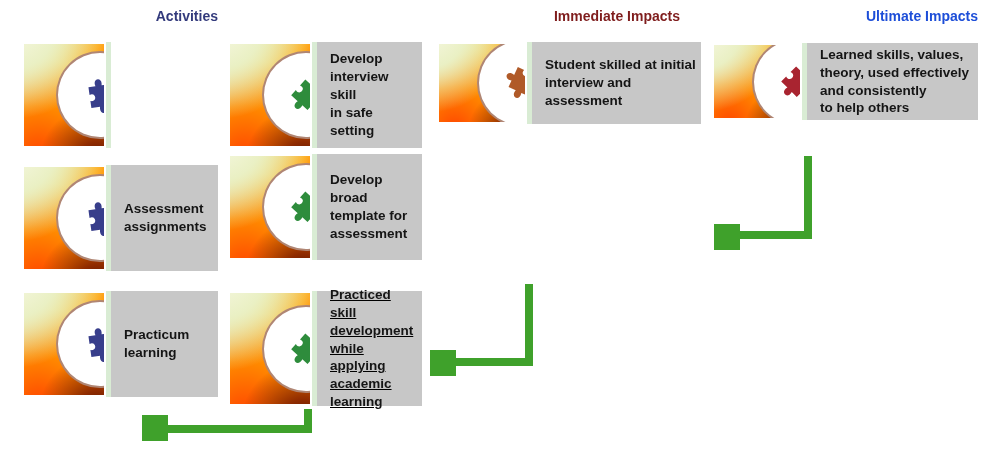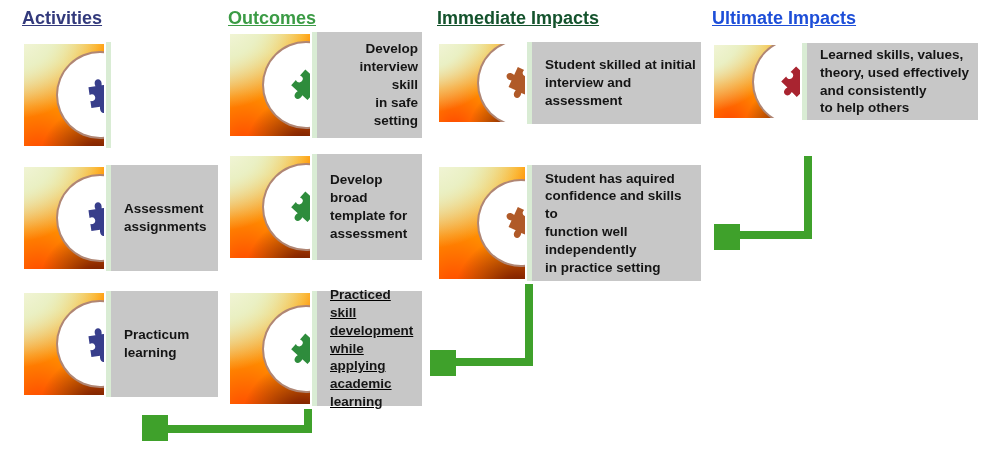--- a/index.html
+++ b/index.html
@@ -2,23 +2,22 @@
 <html><head>
 <meta charset="utf-8">
 <style>
   html,body{margin:0;padding:0;background:#ffffff;}
   .stage{
     position:relative;width:1000px;height:452px;background:#ffffff;
     font-family:"Liberation Sans", sans-serif;overflow:hidden;
   }
   .col-header{
     position:absolute;top:8px;height:26px;
-    font-size:18px;font-weight:bold;text-align:left;letter-spacing:0;
+    font-size:14px;font-weight:bold;text-align:right;letter-spacing:0;
     white-space:nowrap;
-    text-decoration:underline;
   }
   .card{
     position:absolute;display:flex;background:#ffffff;
   }
   .img{
     position:relative;overflow:hidden;flex:0 0 auto;
     border:2px solid #ffffff;box-sizing:border-box;
     background:
       radial-gradient(circle at 92% 118%, #4a0e00 0%, #8f2b00 16%, rgba(143,43,0,0) 42%),
       radial-gradient(circle at -12% -18%, #f6f8e4 0%, #eaf0c4 28%, rgba(234,240,196,0) 62%),
@@ -44,22 +43,21 @@
     white-space:pre-line;
   }
   .conn{position:absolute;}
 </style>
 </head>
 <body>
 
 <div class="stage">
 
   <div class="col-header" style="left: 22px; width: 196px; color: rgb(51, 58, 124);">Activities</div>
-  <div class="col-header" style="left: 228px; width: 194px; color: rgb(59, 155, 69);">Outcomes</div>
-  <div class="col-header" style="left: 437px; width: 264px; color: #14532d;">Immediate Impacts</div>
+  <div class="col-header" style="left: 416px; width: 264px; color: #7f1d1d;">Immediate Impacts</div>
   <div class="col-header" style="left: 712px; width: 266px; color: #1d4ed8;">Ultimate Impacts</div>
 
   <div class="card" style="left:22px;top:42px;width:196px;height:106px;">
     <div class="img" style="width:84px;">
       <div class="circle">
         <svg class="puzzle" width="44" height="58" viewBox="0 0 100 100">
           <path transform="rotate(-8 50 50)" d="M22,28 L38,28 C32,8 58,8 52,28 L72,28 L72,44 C92,38 92,64 72,58 L72,76 L56,76 C62,96 36,96 42,76 L22,76 L22,60 C38,66 38,40 22,46 Z" style="fill: rgb(56, 62, 139);"></path>
         </svg>
       </div>
     </div>
@@ -89,21 +87,21 @@
         </svg>
       </div>
     </div>
     <div class="divider"></div>
     <div class="text">
         <span>Practicum
 learning</span>
       </div>
   </div>
 
-  <div class="card" style="left:228px;top:32px;width:194px;height:106px;text-align:right;">
+  <div class="card" style="left:228px;top:42px;width:194px;height:106px;">
     <div class="img" style="width:84px;">
       <div class="circle">
         <svg class="puzzle" width="44" height="58" viewBox="0 0 100 100">
           <path transform="rotate(42 50 50)" d="M22,28 L38,28 C32,8 58,8 52,28 L72,28 L72,44 C92,38 92,64 72,58 L72,76 L56,76 C62,96 36,96 42,76 L22,76 L22,60 C38,66 38,40 22,46 Z" style="fill: rgb(46, 140, 60);"></path>
         </svg>
       </div>
     </div>
     <div class="divider"></div>
     <div class="text">
         <span>Develop
@@ -154,36 +152,20 @@
         </svg>
       </div>
     </div>
     <div class="divider"></div>
     <div class="text">
         <span>Student skilled at initial
 interview and assessment</span>
       </div>
   </div>
 
-  <div class="card" style="left:437px;top:165px;width:264px;height:116px;">
-    <div class="img" style="width:90px;">
-      <div class="circle">
-        <svg class="puzzle" width="44" height="58" viewBox="0 0 100 100">
-          <path transform="rotate(115 50 50)" d="M22,28 L38,28 C32,8 58,8 52,28 L72,28 L72,44 C92,38 92,64 72,58 L72,76 L56,76 C62,96 36,96 42,76 L22,76 L22,60 C38,66 38,40 22,46 Z" style="fill: rgb(176, 90, 40);"></path>
-        </svg>
-      </div>
-    </div>
-    <div class="divider"></div>
-    <div class="text">
-        <span>Student has aquired
-confidence and skills to
-function well independently
-in practice setting</span>
-      </div>
-  </div>
 
   <div class="card" style="left:712px;top:43px;width:266px;height:77px;">
     <div class="img" style="width:90px;">
       <div class="circle">
         <svg class="puzzle" width="44" height="58" viewBox="0 0 100 100">
           <path transform="rotate(45 50 50)" d="M22,28 L38,28 C32,8 58,8 52,28 L72,28 L72,44 C92,38 92,64 72,58 L72,76 L56,76 C62,96 36,96 42,76 L22,76 L22,60 C38,66 38,40 22,46 Z" style="fill: rgb(169, 36, 48);"></path>
         </svg>
       </div>
     </div>
     <div class="divider"></div>

